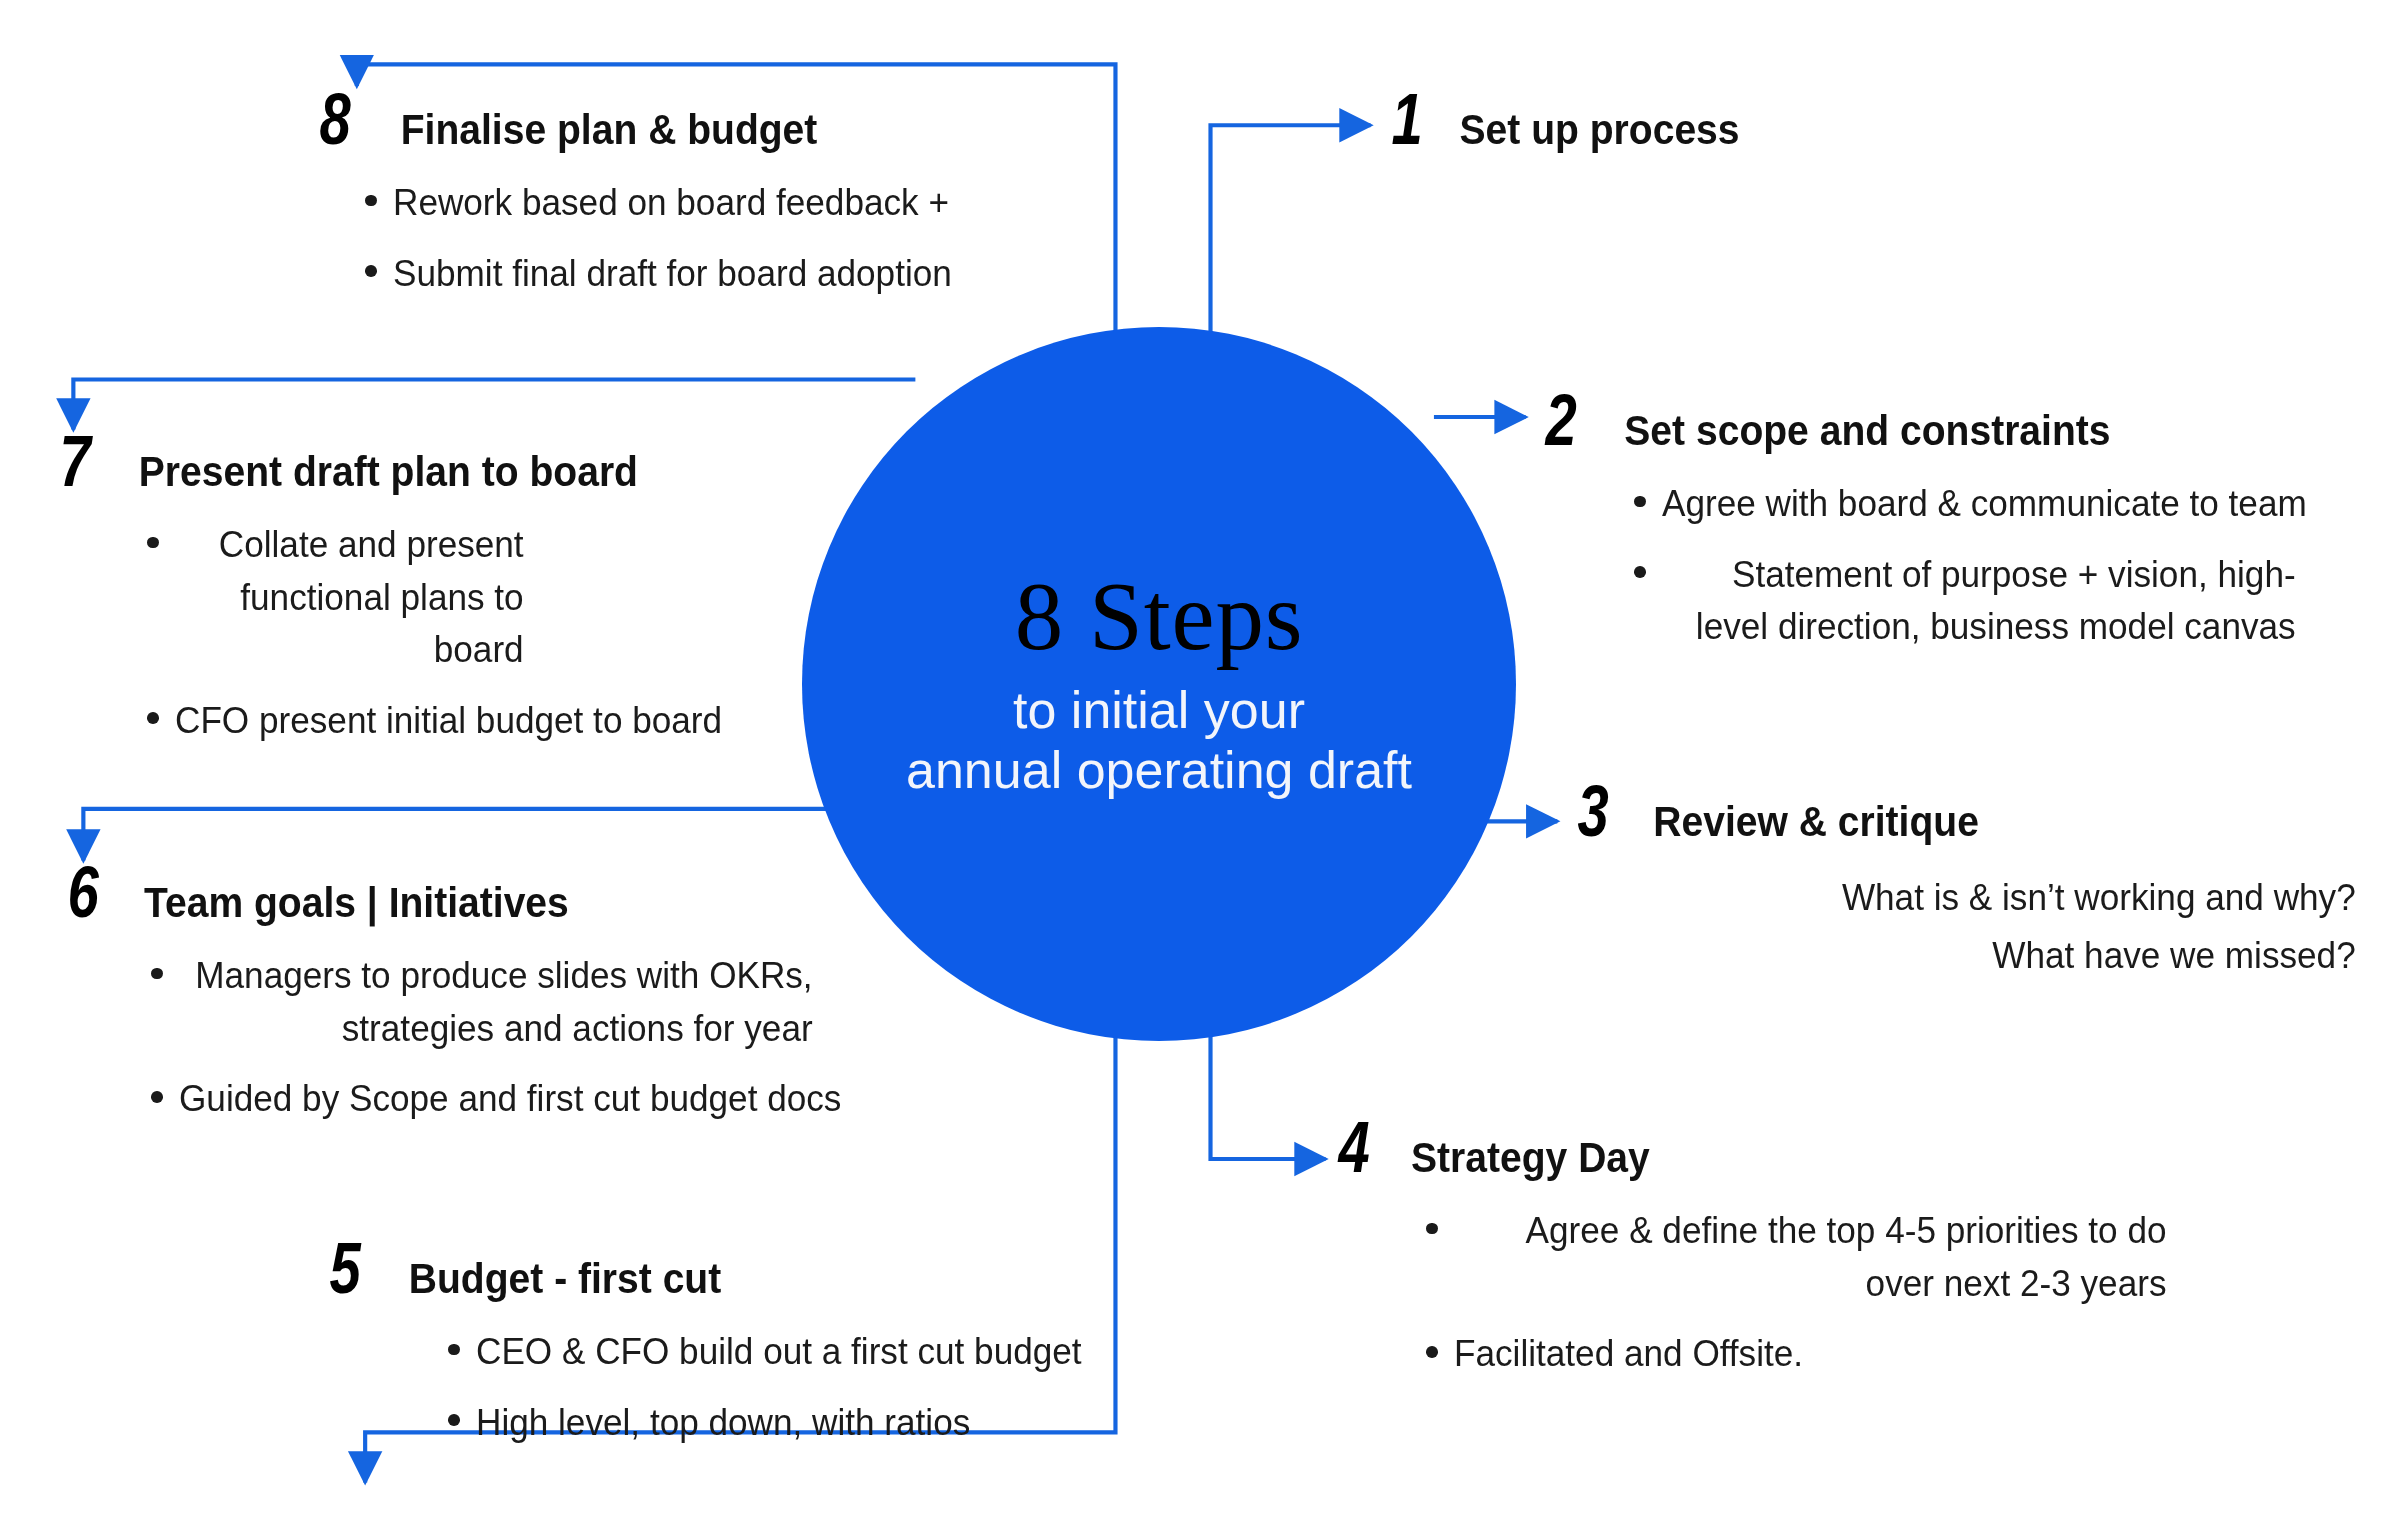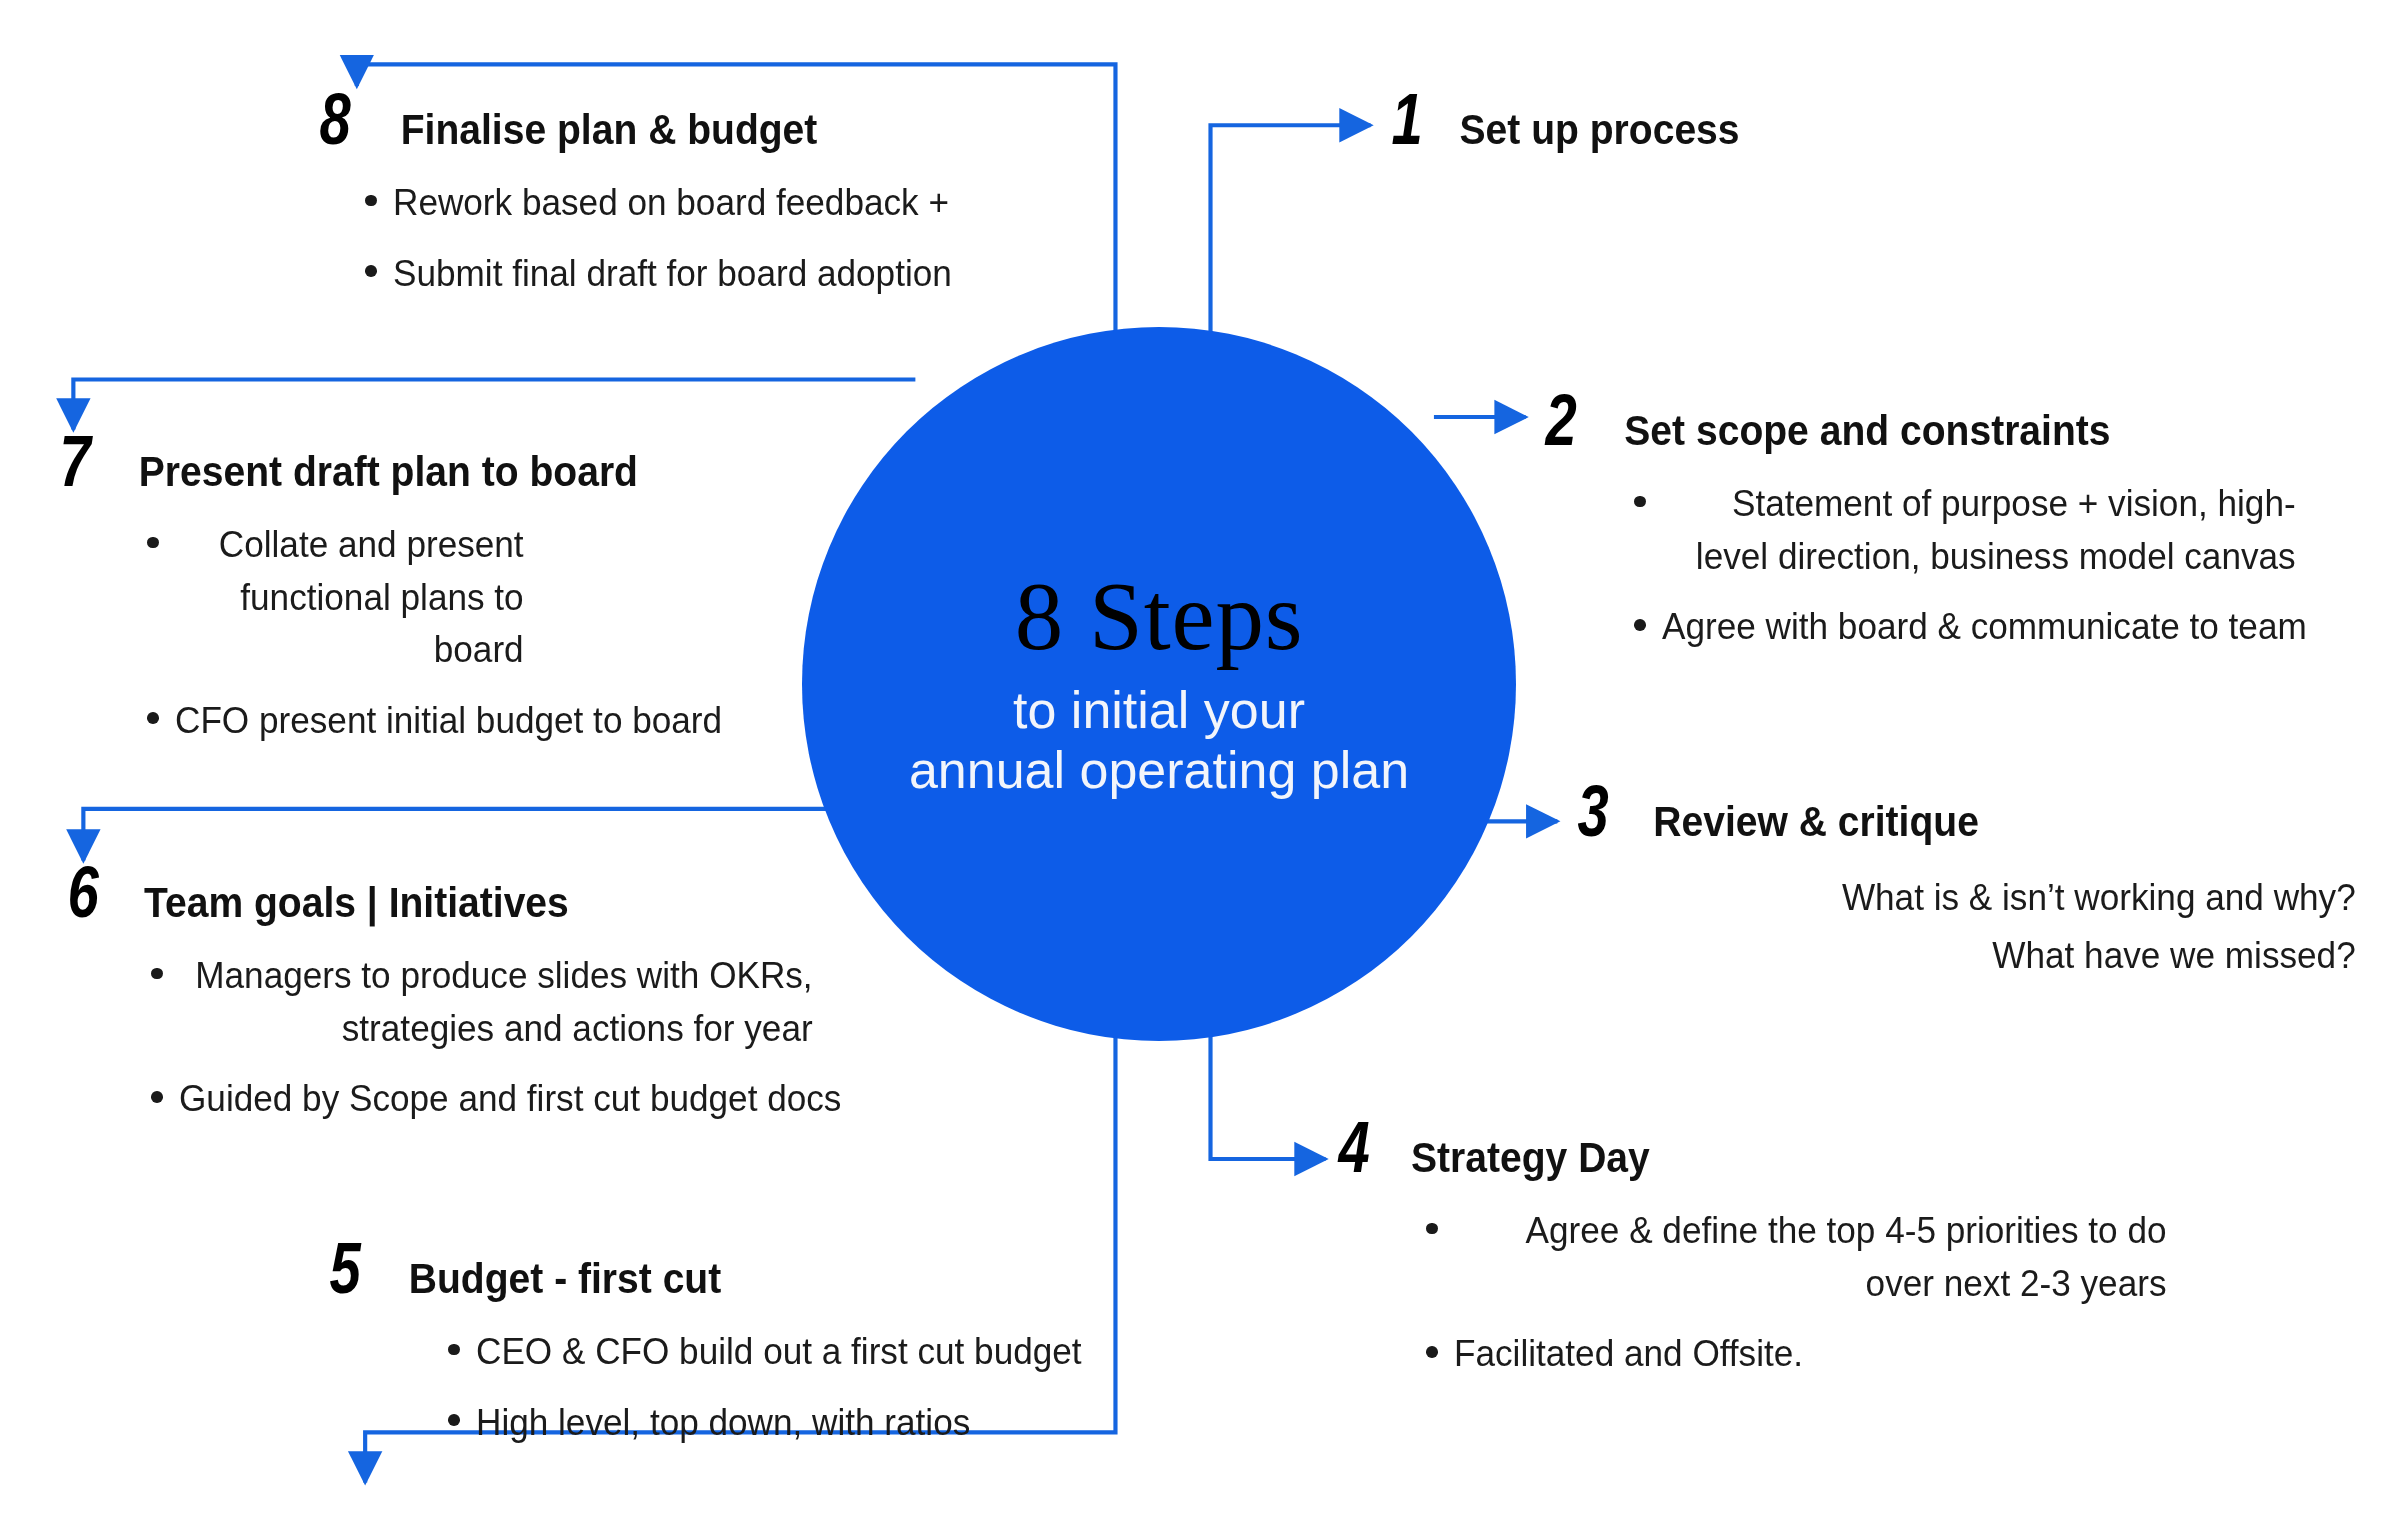--- a/index.html
+++ b/index.html
@@ -159,21 +159,21 @@
 
       <path d="M1338,1200 L1338,1718 L438,1718 L438,1778"></path>
 
       <path d="M1452,1200 L1452,1390 L1590,1390"></path>
     </g>
   </svg>
 
   <div class="hub">
     <div class="hub-title">8 Steps</div>
     <div class="hub-sub">to initial your</div>
-    <div class="hub-sub">annual operating plan</div>
+    <div class="hub-sub">annual operating draft</div>
   </div>
 
   <div class="step" style="left:315px; top:83px; width:750px;">
     <div class="step-head">
       <span class="step-num">8</span>
       <span class="step-title" style="margin-left:30px;">Finalise plan &amp; budget</span>
     </div>
     <div class="step-body indent-body">
       <div class="bullet-row">
         <span class="bullet-dot"></span>
@@ -211,25 +211,25 @@
   </div>
 
   <div class="step" style="left:1541px; top:384px; width:851px;">
     <div class="step-head">
       <span class="step-num">2</span>
       <span class="step-title" style="margin-left:25px;">Set scope and constraints</span>
     </div>
     <div class="step-body" style="margin-left:93px;">
       <div class="bullet-row">
         <span class="bullet-dot"></span>
+        <span class="bullet-text">Agree with board &amp; communicate to team</span>
+      </div>
+      <div class="bullet-row">
+        <span class="bullet-dot"></span>
         <span class="bullet-text" style="max-width:667px;">Statement of purpose + vision, high-level direction, business model canvas</span>
-      </div>
-      <div class="bullet-row">
-        <span class="bullet-dot"></span>
-        <span class="bullet-text">Agree with board &amp; communicate to team</span>
       </div>
     </div>
   </div>
 
   <div class="step" style="left:63px; top:856px; width:834px;">
     <div class="step-head">
       <span class="step-num">6</span>
       <span class="step-title" style="margin-left:25px;">Team goals | Initiatives</span>
     </div>
     <div class="step-body" style="margin-left:88px;">

